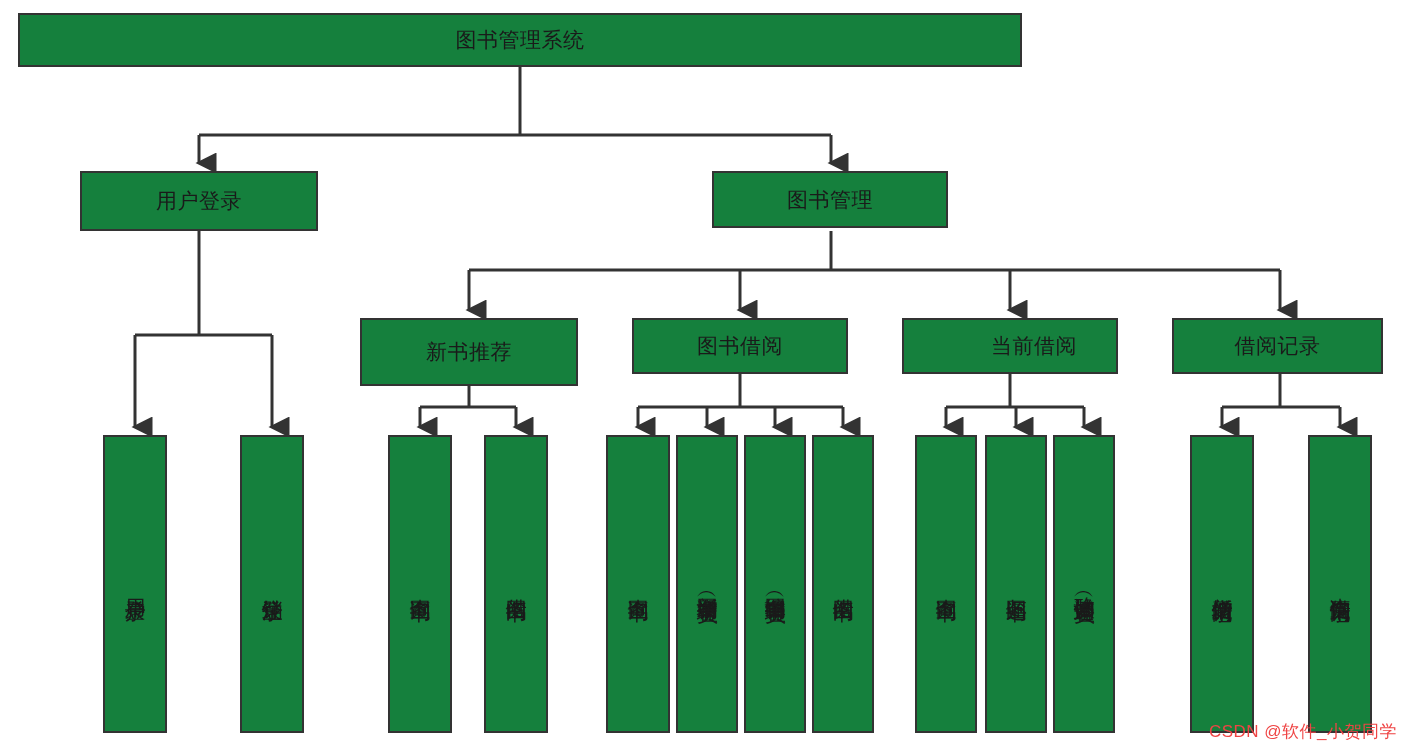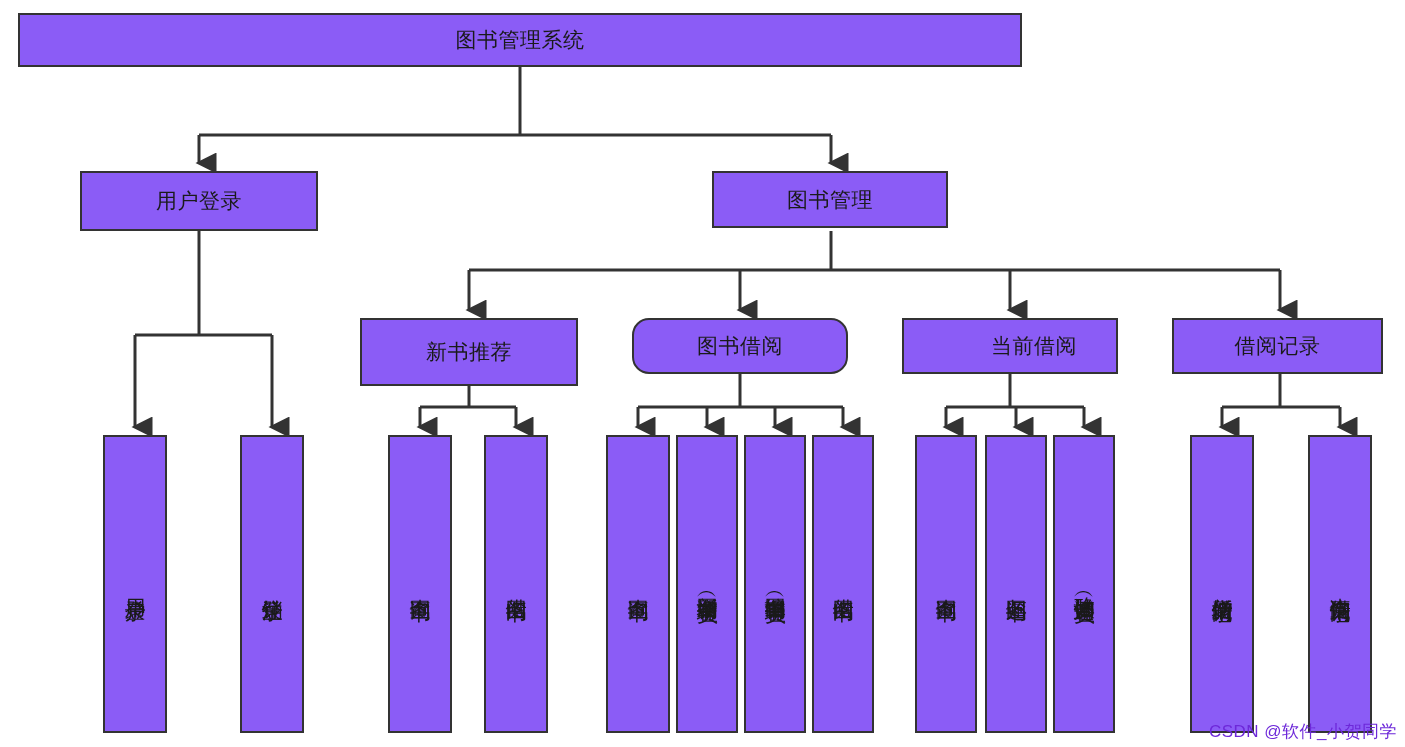--- a/index.html
+++ b/index.html
@@ -14,21 +14,21 @@
     position: relative;
     width: 1405px;
     height: 747px;
     background: #ffffff;
     overflow: hidden;
   }
   .node {
     position: absolute;
     box-sizing: border-box;
     border: 2px solid #333333;
-    background: #8b5cf6;
+    background: #15803d;
     display: flex;
     align-items: center;
     justify-content: center;
     color: #1a1a1a;
   }
   .node.horiz {
     font-size: 21px;
     letter-spacing: 0.5px;
   }
   .node.vert {
@@ -50,21 +50,21 @@
     top: 0;
     width: 1405px;
     height: 747px;
     pointer-events: none;
   }
   .watermark {
     position: absolute;
     right: 8px;
     bottom: 4px;
     font-size: 17px;
-    color: #6d28d9;
+    color: #ef4444;
     white-space: nowrap;
     letter-spacing: 0.5px;
   }
 </style>
 </head>
 <body>
 
 <div id="canvas">
 
   <svg class="edges" viewBox="0 0 1405 747">
@@ -126,21 +126,21 @@
   <div class="node horiz" style="left:80px; top:171px; width:238px; height:60px;">
     <span>用户登录</span>
   </div>
   <div class="node horiz" style="left:712px; top:171px; width:236px; height:57px;">
     <span>图书管理</span>
   </div>
 
   <div class="node horiz" style="left:360px; top:318px; width:218px; height:68px;">
     <span>新书推荐</span>
   </div>
-  <div class="node horiz" style="left:632px; top:318px; width:216px; height:56px;border-radius:17px;">
+  <div class="node horiz" style="left:632px; top:318px; width:216px; height:56px;">
     <span>图书借阅</span>
   </div>
   <div class="node horiz" style="left:902px; top:318px; width:216px; height:56px;padding-left:48px;">
     <span>当前借阅</span>
   </div>
   <div class="node horiz" style="left:1172px; top:318px; width:211px; height:56px;">
     <span>借阅记录</span>
   </div>
 
   <div class="node vert" style="left:103px; top:435px; width:64px; height:298px;">

